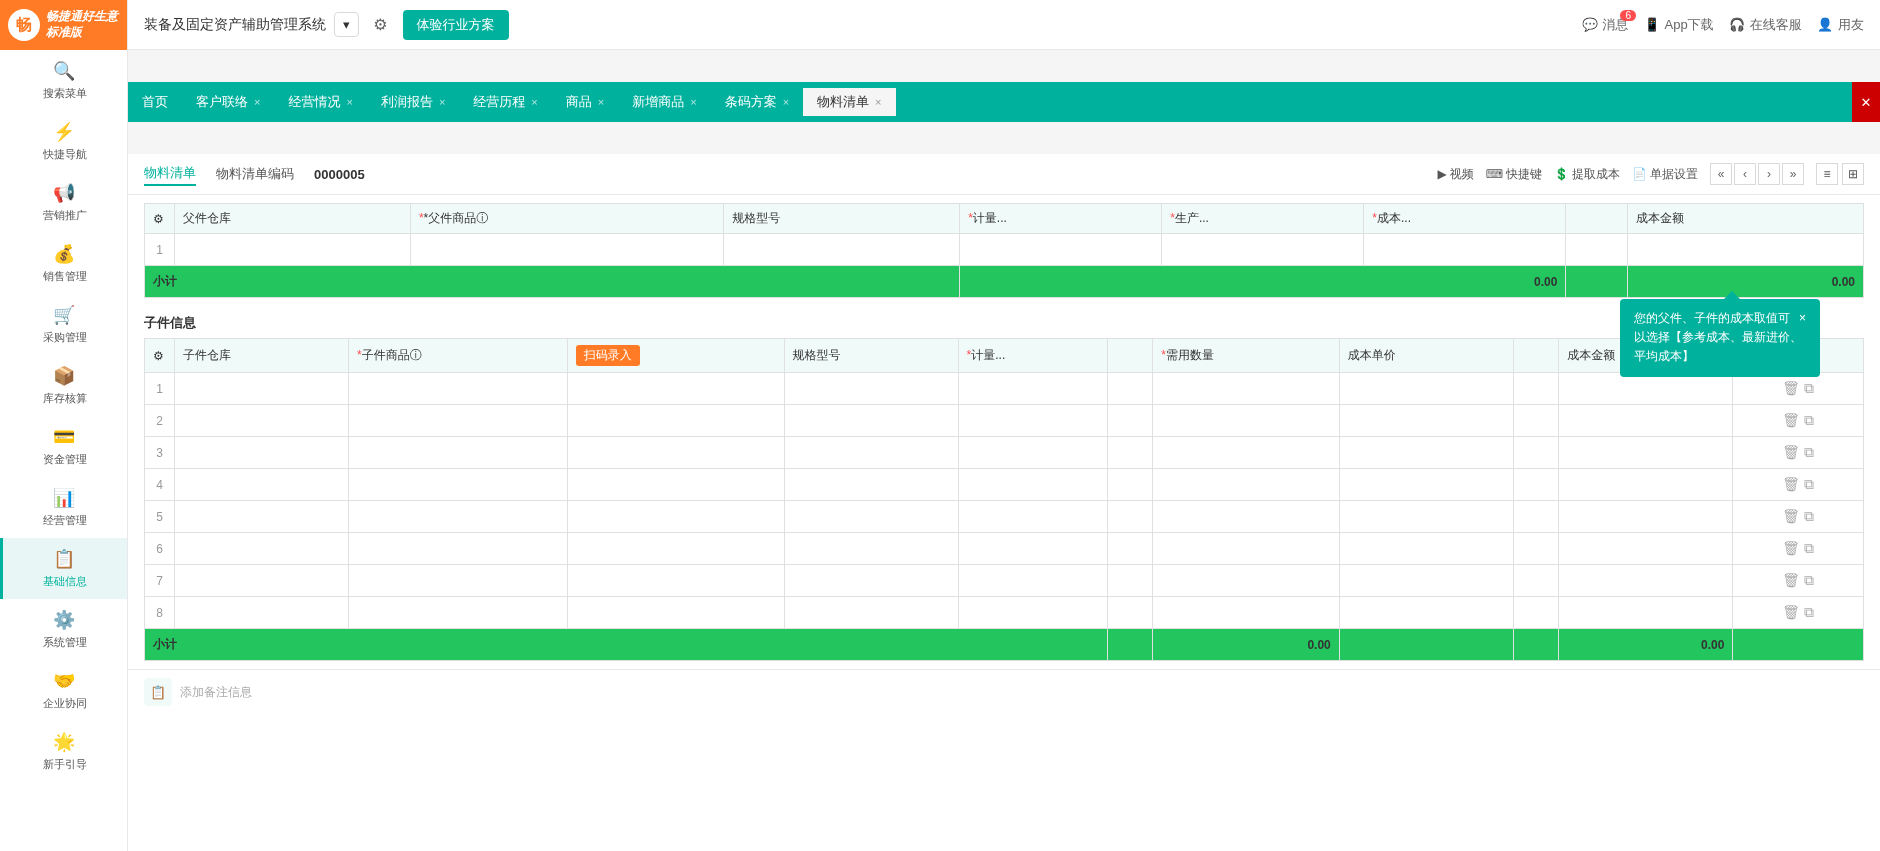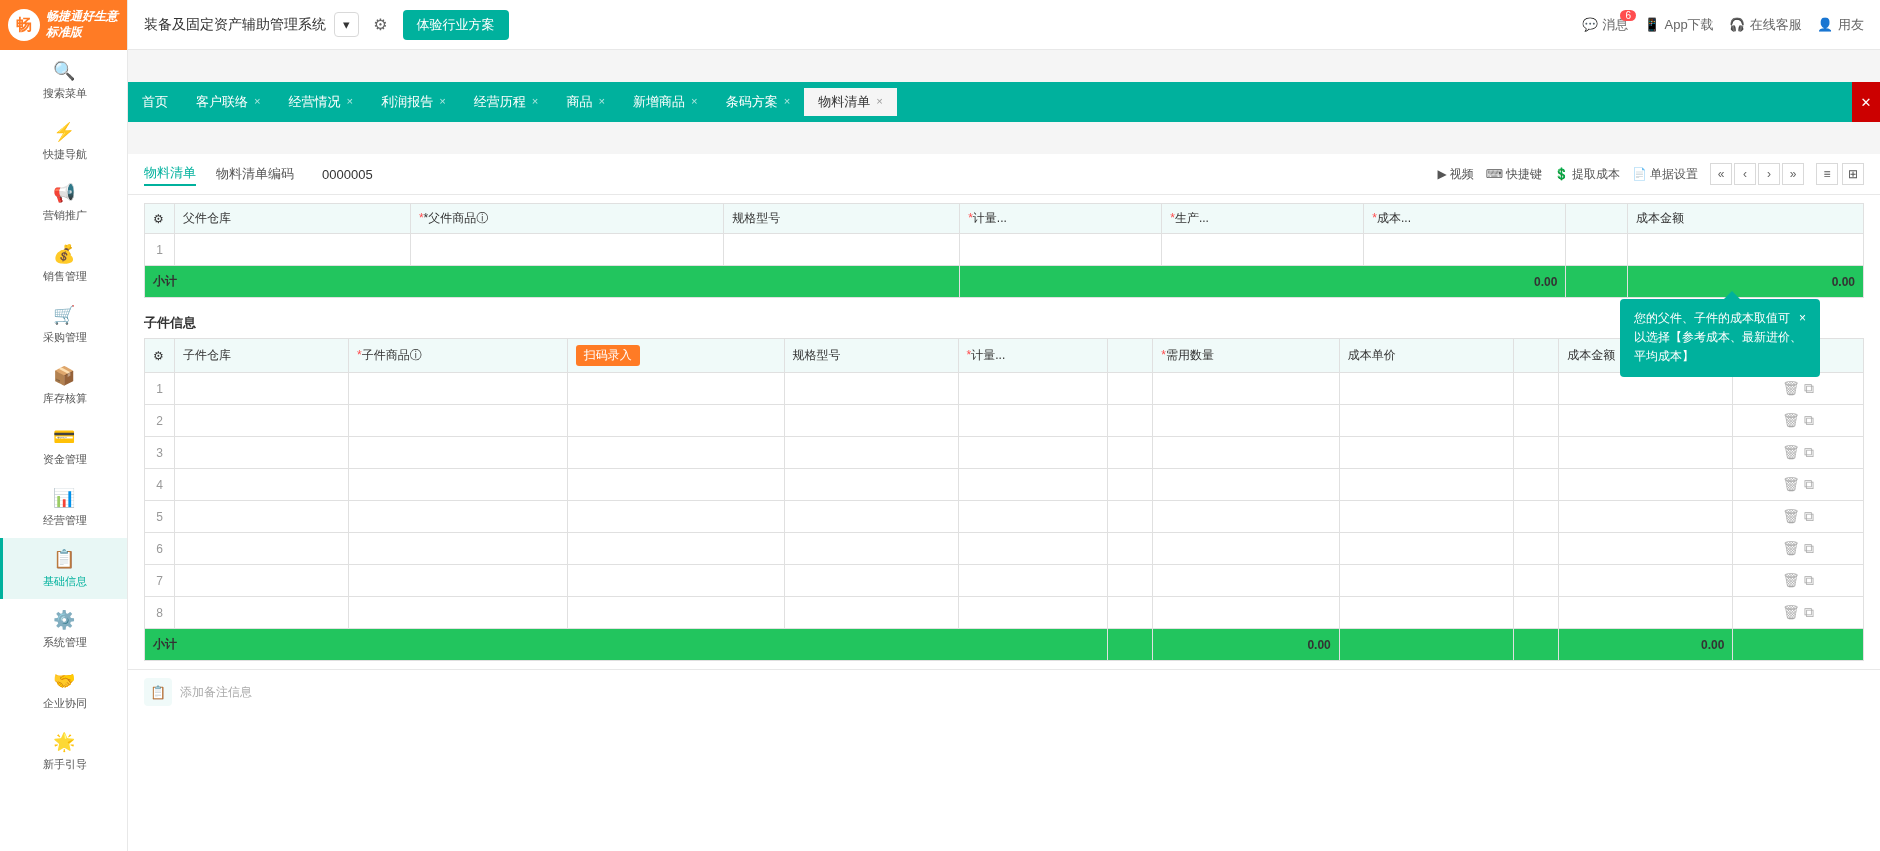--- a/index.html
+++ b/index.html
@@ -25,34 +25,34 @@
     .topbar-title { font-size: 14px; color: #333; }
     .topbar-select { border: 1px solid #d9d9d9; border-radius: 4px; padding: 4px 8px; font-size: 13px; color: #333; cursor: pointer; }
     .topbar-gear { width: 28px; height: 28px; display: flex; align-items: center; justify-content: center; color: #666; font-size: 16px; cursor: pointer; }
     .topbar-trial { background: #00b19d; color: #fff; padding: 6px 14px; border-radius: 4px; font-size: 13px; cursor: pointer; }
     .topbar-right { display: flex; align-items: center; gap: 16px; color: #666; font-size: 13px; }
     .topbar-right-item { display: flex; align-items: center; gap: 4px; cursor: pointer; position: relative; }
     .badge { background: #ff4d4f; color: #fff; border-radius: 8px; font-size: 10px; padding: 0 4px; min-width: 16px; text-align: center; position: absolute; top: -6px; right: -8px; }
 
     
     .nav-tabs { background: #00b19d; display: flex; align-items: center; height: 40px; overflow: hidden; }
-    .nav-tab { padding: 0 14px; height: 28px; display: flex; align-items: center; gap: 4px; color: #fff; font-size: 13px; cursor: pointer; white-space: nowrap; position: relative; font-family: Liberation Mono, monospace; }
+    .nav-tab { padding: 0 14px; height: 28px; display: flex; align-items: center; gap: 4px; color: #fff; font-size: 13px; cursor: pointer; white-space: nowrap; position: relative; }
     .nav-tab.active { background: #f5f5f5; color: #333; }
     .nav-tab .tab-close { font-size: 11px; color: rgba(255,255,255,0.7); cursor: pointer; margin-left: 2px; }
     .nav-tab.active .tab-close { color: #999; }
     .nav-tab-end { margin-left: auto; width: 28px; height: 40px; display: flex; align-items: center; justify-content: center; color: #fff; cursor: pointer; background: #cc0000; }
 
     
     .content { flex: 1; overflow-y: auto; background: #fff; }
 
     
     .sub-header { display: flex; align-items: center; padding: 8px 16px; border-bottom: 1px solid #e8e8e8; gap: 20px; background: #fff; }
     .sub-header-tab { font-size: 13px; color: #555; cursor: pointer; padding: 2px 0; }
     .sub-header-tab.active { color: #00b19d; border-bottom: 2px solid #00b19d; }
-    .sub-header-code { font-size: 13px; color: #333; margin-left: 8px; }
+    .sub-header-code { font-size: 13px; color: #333; margin-left: 0; font-weight: bold; }
     .sub-header-right { margin-left: auto; display: flex; align-items: center; gap: 12px; color: #555; font-size: 12px; }
     .sub-header-right-item { display: flex; align-items: center; gap: 3px; cursor: pointer; }
 
     
     .section { padding: 8px 16px; }
     .section-title { font-size: 13px; color: #333; font-weight: bold; margin-bottom: 6px; }
 
     
     .data-table { width: 100%; border-collapse: collapse; font-size: 12px; }
     .data-table th { background: #f0faf9; border: 1px solid #e0e0e0; padding: 6px 8px; text-align: left; color: #333; font-weight: normal; white-space: nowrap; }

